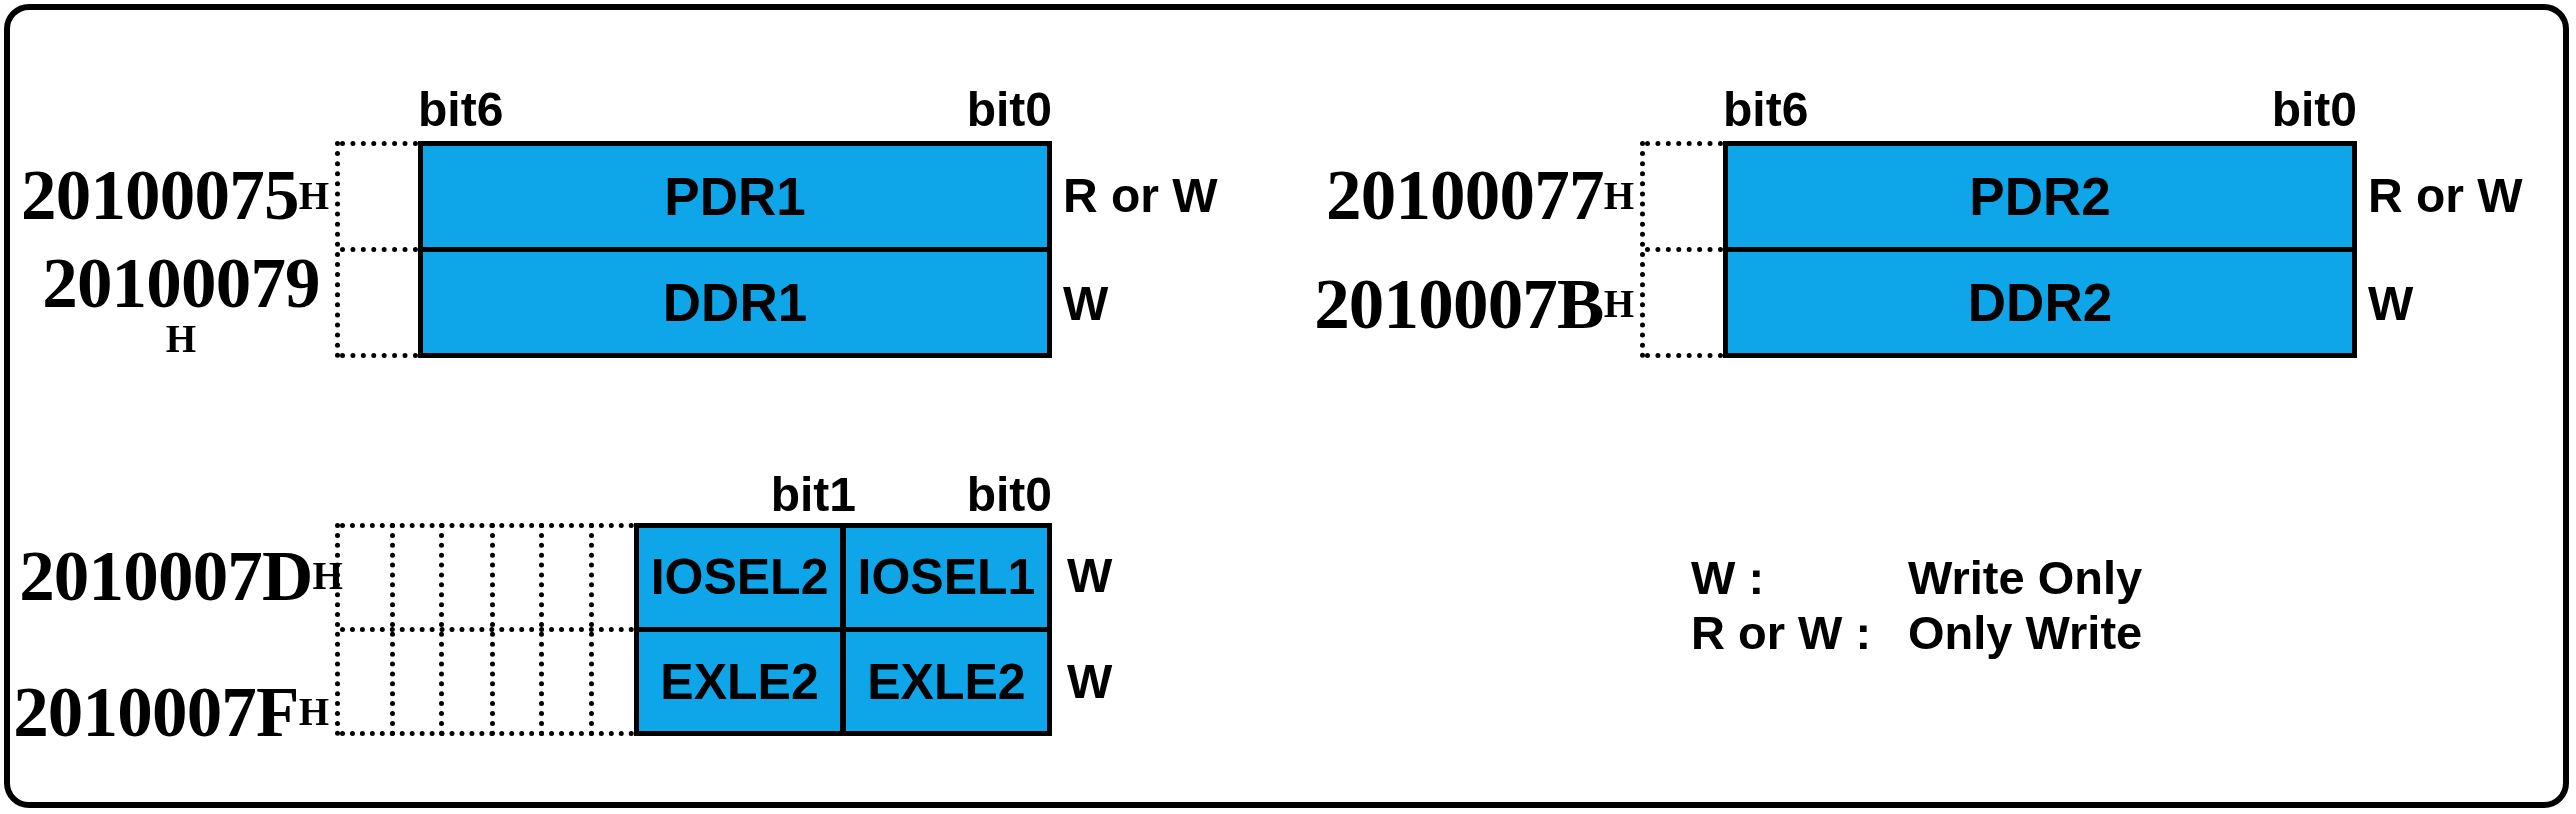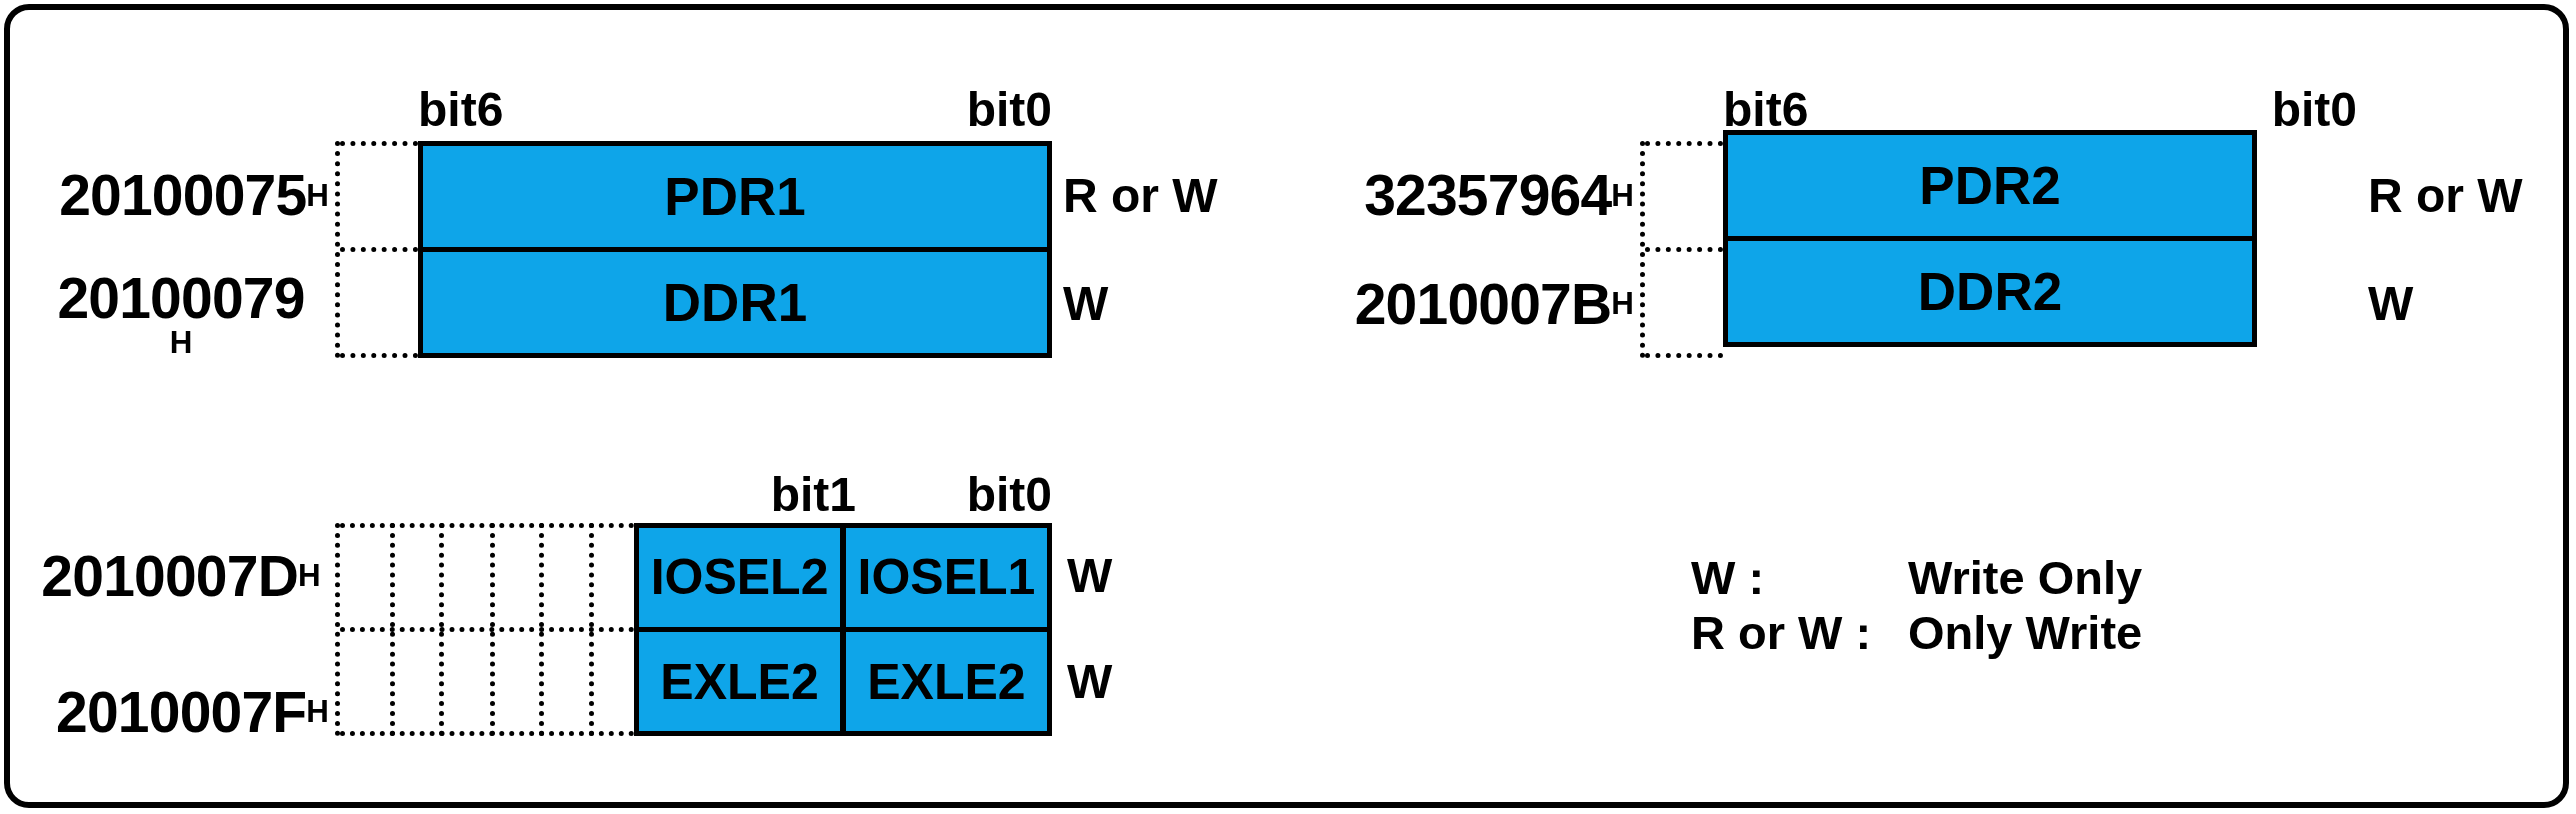--- a/index.html
+++ b/index.html
@@ -28,21 +28,21 @@
     font-size: 48px; line-height: 1;
   }
   .bitlabel {
     display: flex; align-items: flex-end; justify-content: flex-end;
     font-size: 48px; line-height: 1; text-align: center;
   }
 
   
   .addr {
     display: flex; align-items: center; justify-content: flex-end;
-    font-size: 57px; line-height: 1; letter-spacing: -0.8px; white-space: nowrap;
+    font-size: 71px; line-height: 1; letter-spacing: -0.8px; white-space: nowrap; font-family: Liberation Serif, serif;
   }
   .hsub { font-size: 0.55em; letter-spacing: 0; }
 
   
   .ext { border-left: 5.8px dotted #000000; }
   .hline { position: absolute; left: 0; right: 0; height: 0; border-top: 5px dotted #000000; }
   .vline { position: absolute; top: 0; bottom: 0; width: 0; border-left: 5px dotted #000000; }
 
   
   .regbox {
@@ -105,35 +105,35 @@
 
   <div class="abs access" style="left:1063px; top:141px; height:109px;">R or W</div>
   <div class="abs access" style="left:1063px; top:250px; height:108px;">W</div>
 
   <div class="abs bitsrow" style="left:1723px; top:81px; width:634px; height:53px;">
     <span>bit6</span>
     <span>bit0</span>
   </div>
 
   <div class="abs addr" style="left:1338px; top:141px; width:296px; height:109px;">
-    <span>32357964</span>
+    <span>20100077</span>
       <span class="hsub">H</span>
   </div>
   <div class="abs addr" style="left:1338px; top:250px; width:296px; height:108px;">
     <span>2010007B</span>
       <span class="hsub">H</span>
   </div>
 
   <div class="abs ext" style="left:1640px; top:141px; width:83px; height:217px;">
     <div class="hline" style="top:0;"></div>
     <div class="hline" style="top:106px;"></div>
     <div class="hline" style="bottom:0;"></div>
   </div>
 
-  <div class="abs regbox" style="left:1723px; top:130px; width:534px; height:217px;">
+  <div class="abs regbox" style="left:1723px; top:141px; width:634px; height:217px;">
     <div class="regrow">
       <span>PDR2</span>
     </div>
     <div class="hdiv"></div>
     <div class="regrow">
       <span>DDR2</span>
     </div>
   </div>
 
   <div class="abs access" style="left:2368px; top:141px; height:109px;">R or W</div>

